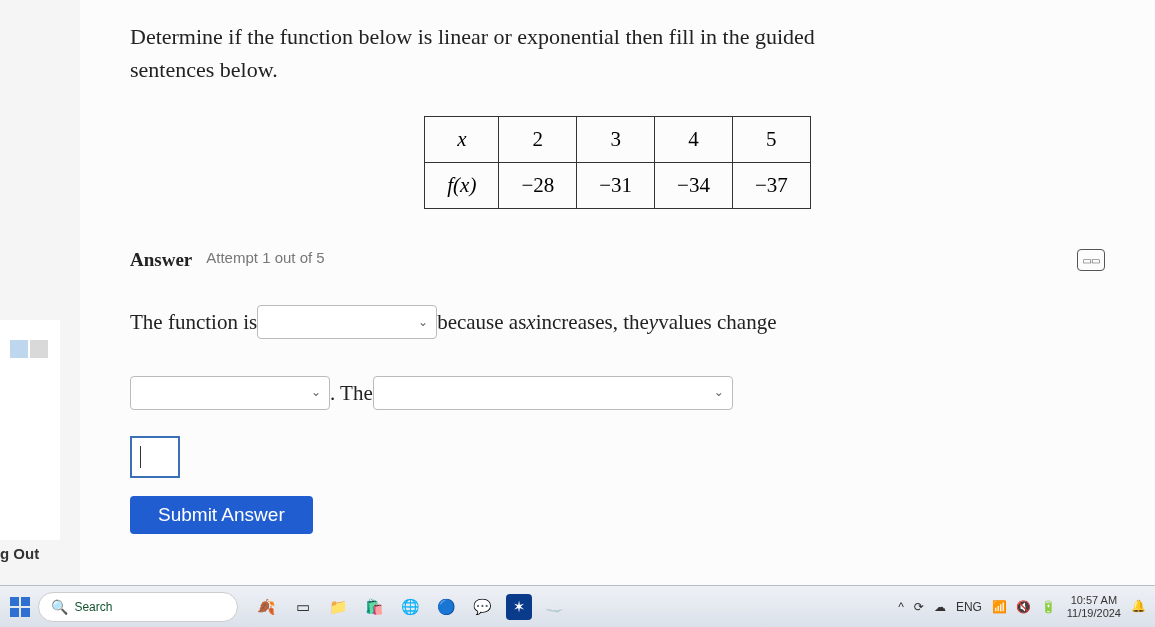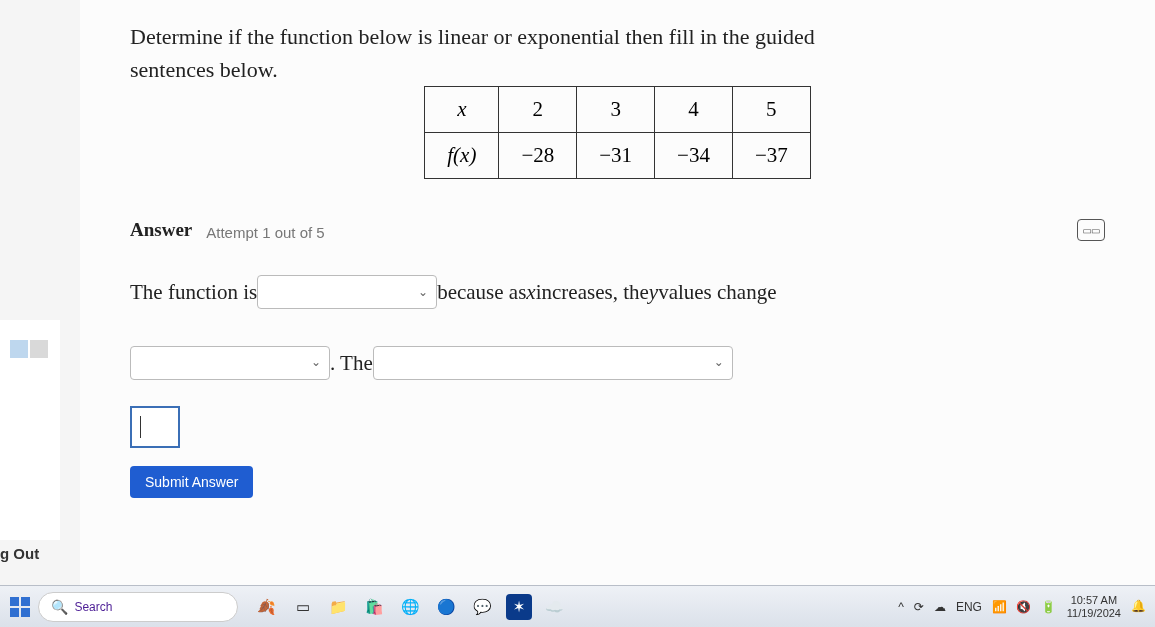--- a/index.html
+++ b/index.html
@@ -33,35 +33,36 @@
   .sidebar-sq.b { top:20px; left:30px; }
   .logout {
     position:absolute; left:0; top:545px; font-size:15px; color:#333;
     font-family: Arial, sans-serif;
     font-weight: bold;
   }
   .question-text {
     font-size: 22px;
     color: #222;
     line-height: 1.5;
+    margin-bottom: 30px;
   }
   .data-table {
     border-collapse: collapse;
     margin: 0 auto 40px auto;
   }
   .data-table td {
     border: 1px solid #333;
     padding: 10px 22px;
     text-align: center;
     font-size: 21px;
     min-width: 70px;
   }
   .math-it { font-style: italic; font-family: 'Times New Roman', serif; }
   .answer-row {
-    display:flex; align-items:flex-end; gap:14px; margin-bottom:24px;
+    display:flex; align-items:flex-start; gap:14px; margin-bottom:24px;
   }
   .answer-label { font-weight: bold; font-size: 19px; color:#222; }
   .attempt { font-size: 15px; color:#777; font-family: Liberation Sans, sans-serif; }
   .keypad-icon {
     margin-left:auto; width:28px; height:22px; border:1.5px solid #555;
     border-radius:4px; display:flex; align-items:center; justify-content:center;
     font-size:10px; color:#555; font-family: Arial, sans-serif; cursor:pointer;
     letter-spacing:-1px;
   }
   .sentence-flow {
@@ -88,22 +89,22 @@
     border:2px solid #3b6fb6; background:#fff;
     vertical-align:middle;
     position:relative;
   }
   .num-input::after{
     content:""; position:absolute; left:8px; top:8px; bottom:8px;
     width:1px; background:#333;
   }
   .submit-btn {
     display:inline-block; background:#1f5dd1; color:#fff;
-    font-family: Arial, sans-serif; font-size:14px;
-    padding:8px 15px; border-radius:4px; margin-top:18px;
+    font-family: Arial, sans-serif; font-size:19px;
+    padding:8px 28px; border-radius:4px; margin-top:18px;
     border:none; cursor:pointer;
   }
 
   
   .taskbar {
     position:absolute; left:0; bottom:0; width:1155px; height:42px;
     background: linear-gradient(#eef1f6,#dbe1ea);
     border-top:1px solid #b8bec8;
     display:flex; align-items:center;
     font-family: 'Segoe UI', Arial, sans-serif;
@@ -111,21 +112,21 @@
     padding: 0 10px; gap:8px;
   }
   .win-icon { width:20px; height:20px; display:grid; grid-template-columns:1fr 1fr; gap:2px; cursor:pointer;}
   .win-icon span{ background:#2f6fd1; }
   .search-box {
     display:flex; align-items:center; gap:6px;
     background:#fff; border:1px solid #ccc; border-radius:16px;
     height:30px; padding:0 12px; width:200px; cursor:text;
   }
   .search-box .mag { color:#666; font-size:14px; }
-  .search-box .ph { color:#4c1d95; }
+  .search-box .ph { color:#14532d; }
   .task-icons { display:flex; gap:10px; margin-left:8px; align-items:center;}
   .ticon {
     width:26px; height:26px; border-radius:4px;
     display:flex; align-items:center; justify-content:center;
     font-size:15px; cursor:pointer;
   }
   .tray { margin-left:auto; display:flex; align-items:center; gap:10px;}
   .tray span { font-size:12px; color:#333; }
   .time-block { text-align:center; line-height:1.1; font-size:11px; }
   .bell { width:14px; height:16px; color:#555; cursor:pointer;}

